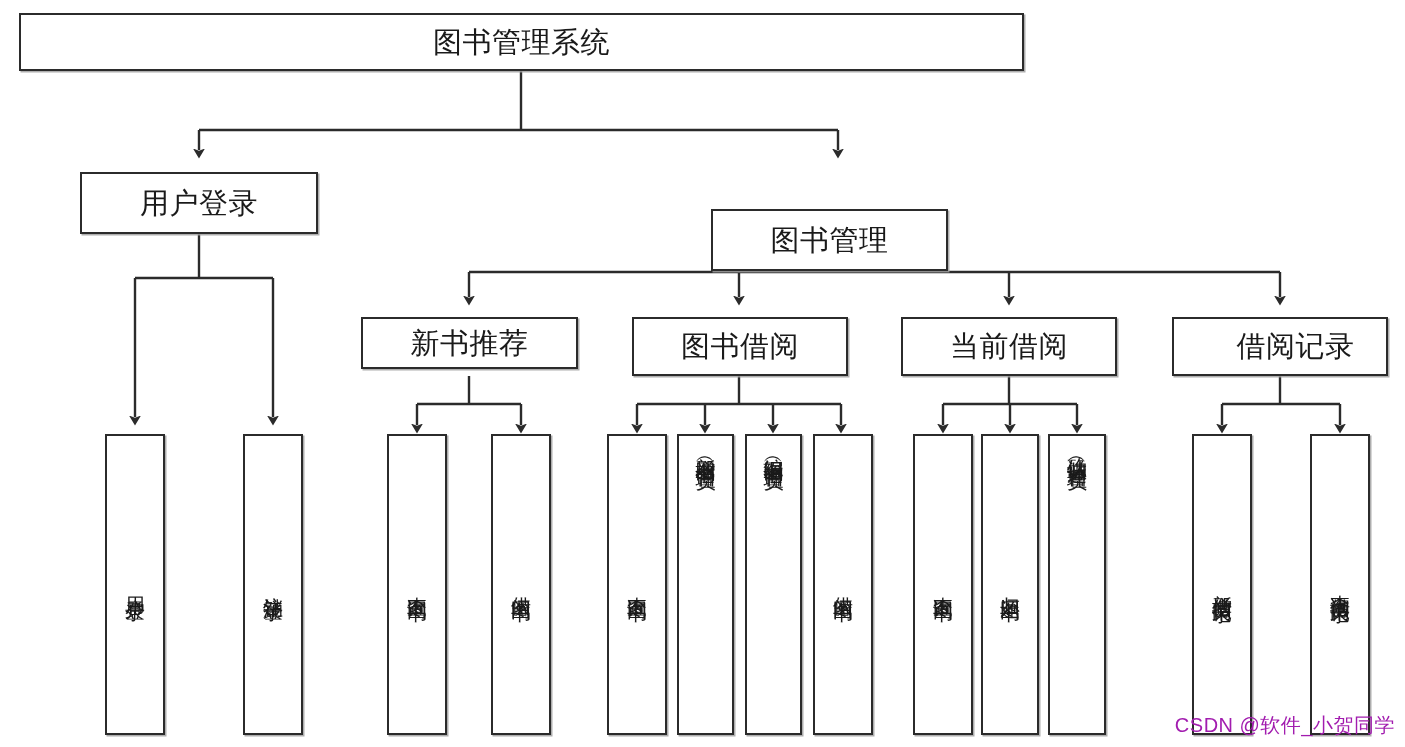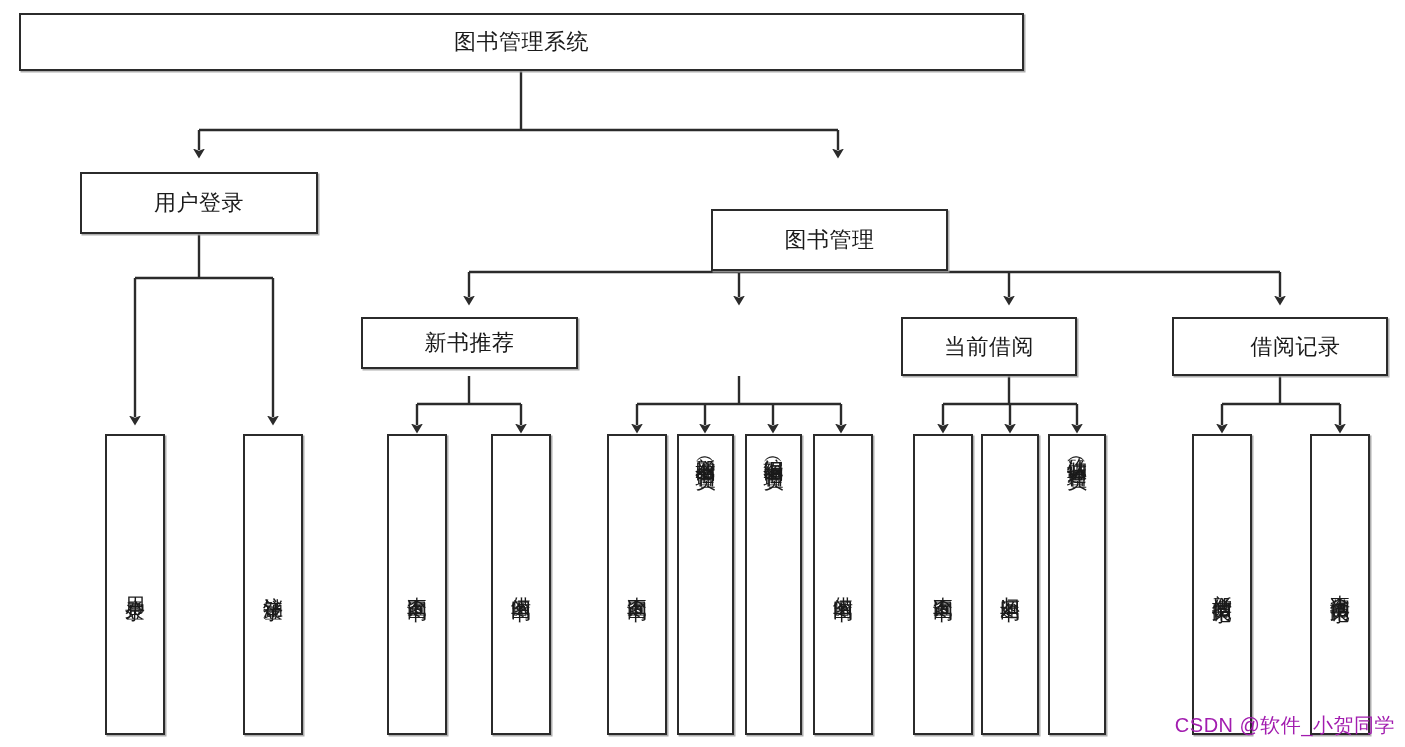--- a/index.html
+++ b/index.html
@@ -34,21 +34,21 @@
     box-sizing: border-box;
     background: #ffffff;
     border: 2.4px solid #2b2b2b;
     box-shadow: 1.5px 1.5px 0 rgba(160,160,160,0.85);
     display: flex;
     align-items: center;
     justify-content: center;
   }
   .node-label {
     color: #1a1a1a;
-    font-size: 22px;
+    font-size: 29px;
     line-height: 1.18;
     letter-spacing: 0.5px;
     white-space: nowrap;
   }
   .node-box.vertical {
     align-items: flex-start;
     justify-content: center;
     padding-top: 6px;
   }
   .node-box.vertical.centered {
@@ -137,21 +137,24 @@
   <div class="node-box" style="left:80px; top:172px; width:238px; height:62px;">
     <span class="node-label">用户登录</span>
   </div>
   <div class="node-box" style="left:711px; top:172px; width:237px; height:62px;margin-top:37px;">
     <span class="node-label">图书管理</span>
   </div>
 
   <div class="node-box" style="left:361px; top:317px; width:217px; height:52px;">
     <span class="node-label">新书推荐</span>
   </div>
-  <div class="node-box" style="left:901px; top:317px; width:176px; height:59px;">
+  <div class="node-box" style="left:632px; top:317px; width:216px; height:59px;">
+    <span class="node-label">图书借阅</span>
+  </div>
+  <div class="node-box" style="left:901px; top:317px; width:216px; height:59px;">
     <span class="node-label">当前借阅</span>
   </div>
   <div class="node-box" style="left:1172px; top:317px; width:216px; height:59px;padding-left:31px;">
     <span class="node-label">借阅记录</span>
   </div>
 
   <div class="node-box vertical centered" style="left:105px; top:434px; width:60px; height:301px;">
     <span class="node-label vertical">用户登录</span>
   </div>
   <div class="node-box vertical centered" style="left:243px; top:434px; width:60px; height:301px;">

